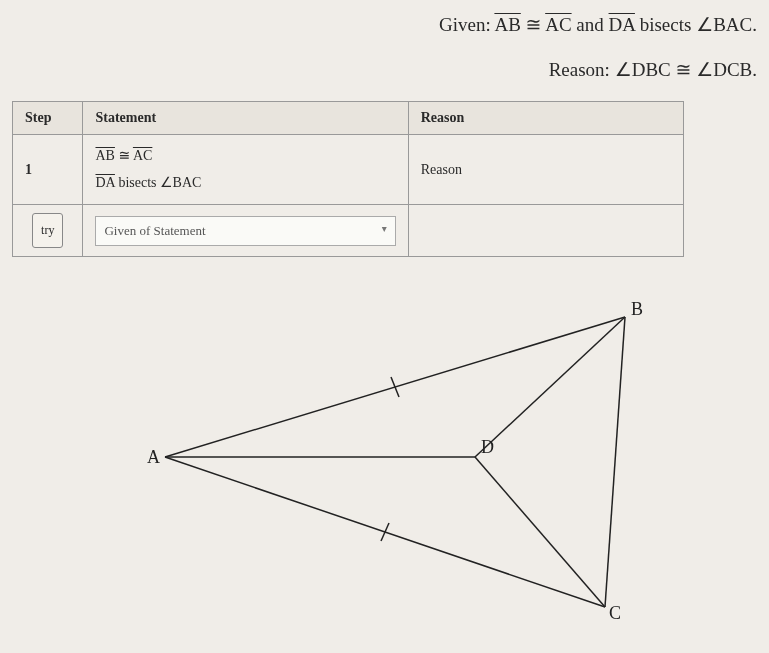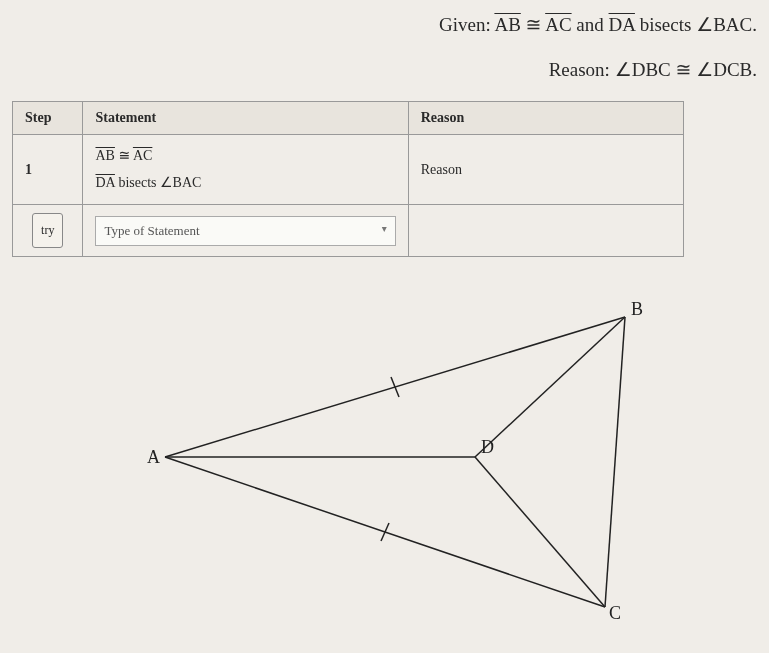--- a/index.html
+++ b/index.html
@@ -126,21 +126,21 @@
         </div>
       </td>
       <td>Reason</td>
     </tr>
     <tr>
       <td class="step-col" style="text-align:center;">
         <span class="try-btn">try</span>
       </td>
       <td class="type-select-wrap" colspan="1">
         <div class="type-select">
-          <span>Type of Statement</span>
+          <span>Given of Statement</span>
           <span class="caret">▾</span>
         </div>
       </td>
       <td></td>
     </tr>
   </tbody>
 </table>
 
 <div class="figure-wrap">
   <svg width="520" height="330" viewBox="0 0 520 330">

